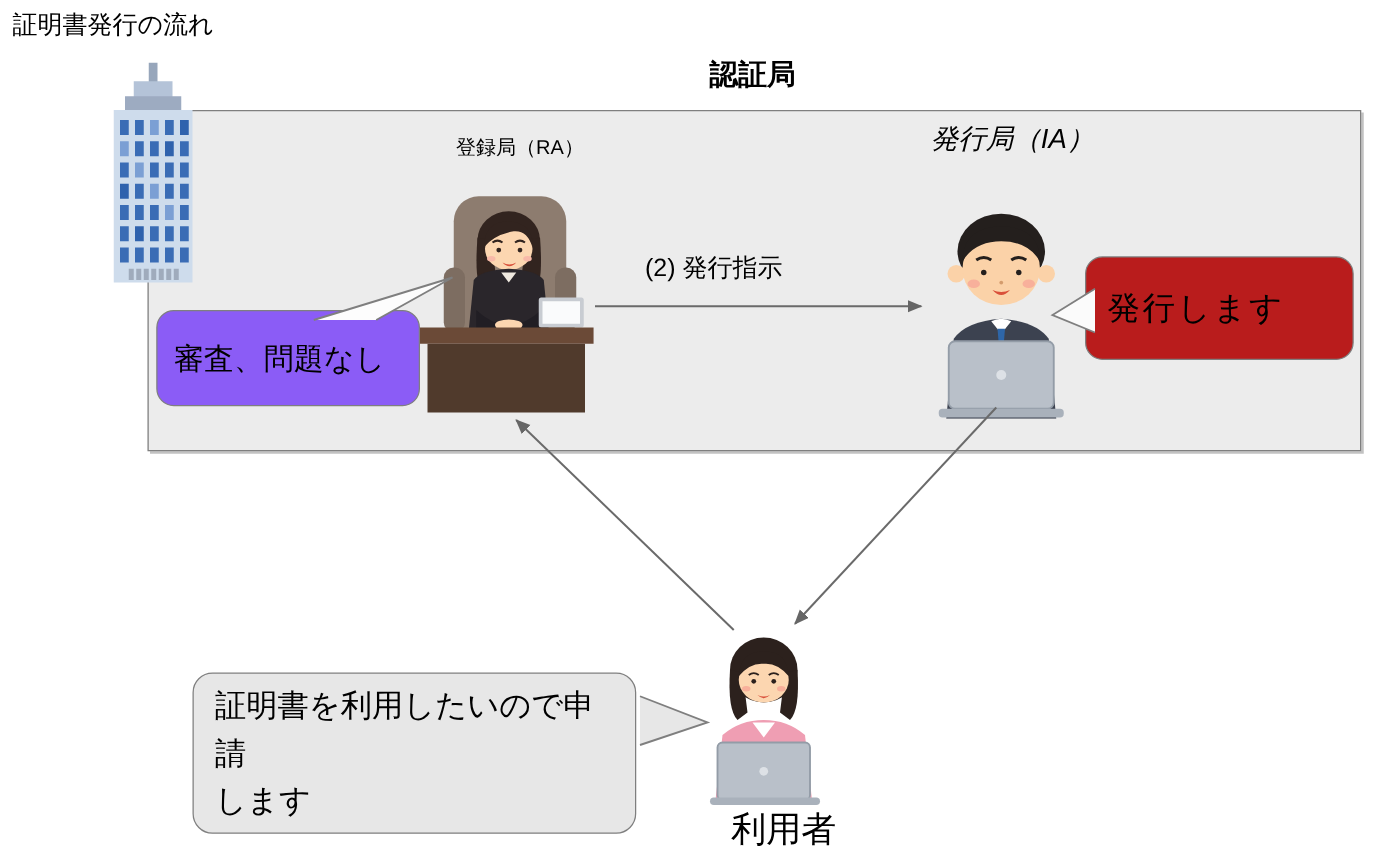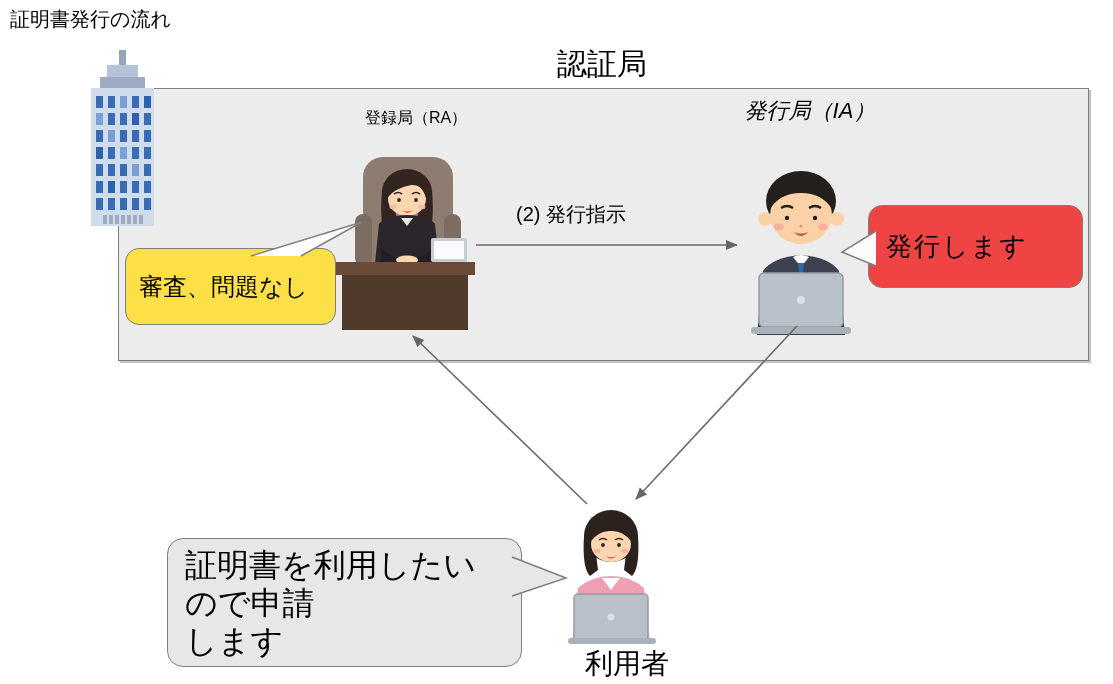--- a/index.html
+++ b/index.html
@@ -7,37 +7,37 @@
   .canvas{position:relative;width:1113px;height:684px;background:#ffffff;overflow:hidden;}
 
   .ca-box{
     position:absolute;left:118px;top:88px;width:971px;height:273px;
     background:#ececec;border:1.5px solid #7f7f7f;box-sizing:border-box;
     box-shadow:2px 2px 0 rgba(120,120,120,.45);
   }
 
   .diagram-title{position:absolute;left:10px;top:6px;font-size:20px;}
 
-  .ca-label{position:absolute;left:502px;top:44px;width:200px;text-align:center;font-size:30px;}
+  .ca-label{position:absolute;left:502px;top:44px;width:200px;text-align:center;font-size:23px;font-weight:bold;}
   .ra-label{position:absolute;left:316px;top:108px;width:200px;text-align:center;font-size:16px;}
   .ia-label{position:absolute;left:710px;top:96px;width:200px;text-align:center;font-size:22px;font-style:italic;}
   .user-label{position:absolute;left:585px;top:645px;width:100px;font-size:28px;}
 
   .step-label{position:absolute;font-size:20px;white-space:pre;}
   .step1{left:288px;top:451px;}
   .step2{left:516px;top:201px;}
   .step3{left:703px;top:451px;}
 
   .bubble{
     position:absolute;box-sizing:border-box;border:1.5px solid #7f7f7f;
     display:flex;align-items:center;
   }
-  .bubble-ra{left:125px;top:248px;width:211px;height:77px;border-radius:14px;background:#fde047;padding-left:13px;font-size:24px;}
-  .bubble-ia{left:868px;top:205px;width:215px;height:83px;border-radius:14px;background:#ef4444;padding-left:17px;font-size:26px;letter-spacing:2px;}
-  .bubble-user{left:167px;top:538px;width:355px;height:129px;border-radius:16px;background:#e7e7e7;padding:0 17px;font-size:32px;}
+  .bubble-ra{left:125px;top:248px;width:211px;height:77px;border-radius:14px;background:#8b5cf6;padding-left:13px;font-size:24px;}
+  .bubble-ia{left:868px;top:205px;width:215px;height:83px;border-radius:14px;background:#b91c1c;padding-left:17px;font-size:26px;letter-spacing:2px;}
+  .bubble-user{left:154px;top:538px;width:355px;height:129px;border-radius:16px;background:#e7e7e7;padding:0 17px;font-size:25px;}
   .bubble-user .lines{line-height:38px;}
 
   .illus{position:absolute;}
   svg{display:block;}
 
   .overlay{position:absolute;left:0;top:0;width:1113px;height:684px;pointer-events:none;}
   .z1{z-index:1}.z2{z-index:2}.z3{z-index:3}.z4{z-index:4}.z5{z-index:5}.z6{z-index:6}
 </style>
 </head>
 <body>

